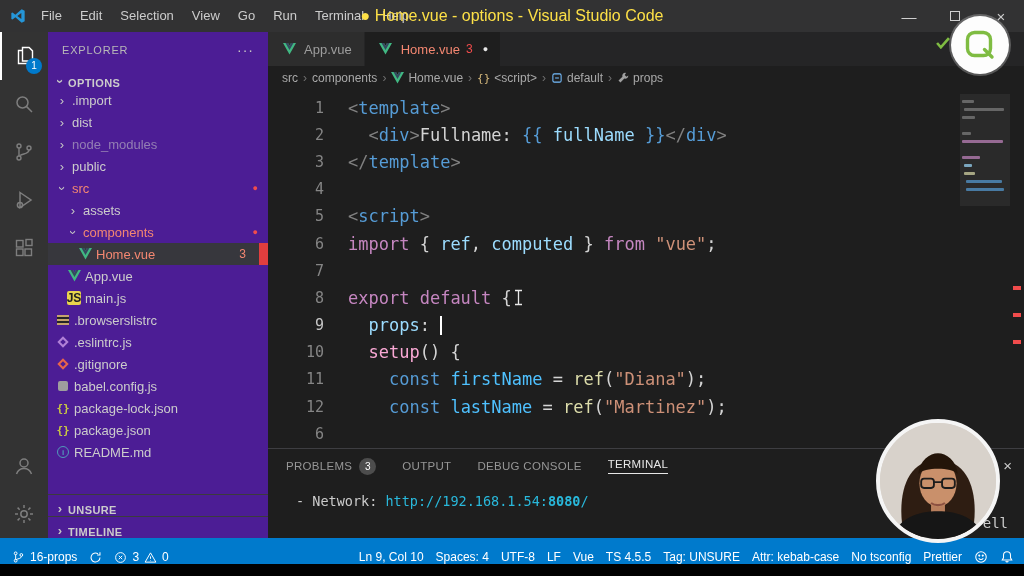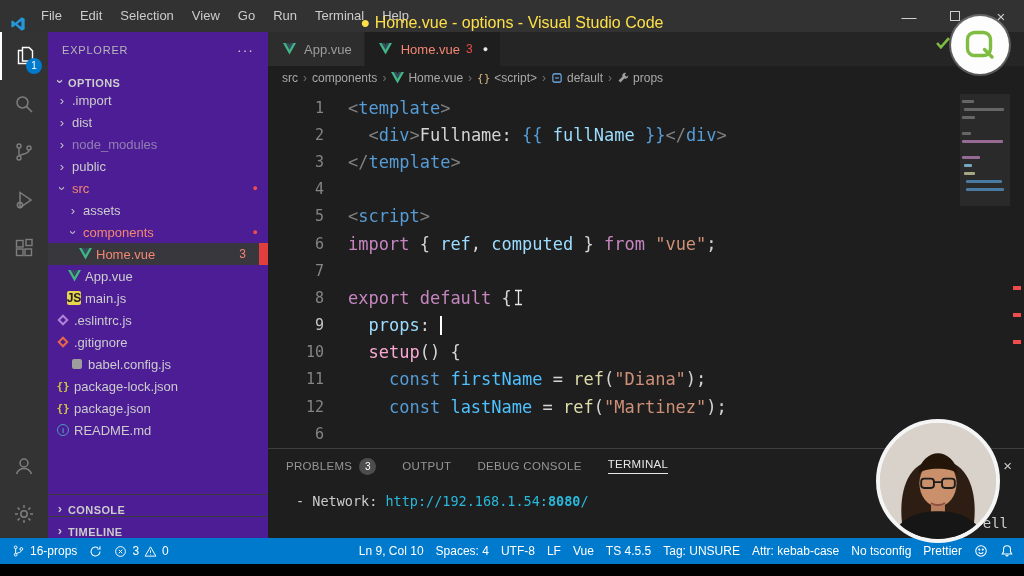--- a/index.html
+++ b/index.html
@@ -2,21 +2,21 @@
 <html><head>
 <meta charset="utf-8">
 <style>
   *{margin:0;padding:0;box-sizing:border-box}
   html,body{width:1024px;height:576px;overflow:hidden;background:#000;
     font-family:"Liberation Sans",sans-serif;color:#ccc;font-size:13px}
   svg{display:block}
 
   
   .titlebar{position:absolute;left:0;top:0;width:1024px;height:32px;background:#323233;
-    display:flex;align-items:flex-end;z-index:6}
+    display:flex;align-items:center;z-index:6}
   .vsc-logo{margin:0 6px 0 10px}
   .menus{display:flex;height:32px}
   .menu-item{padding:0 9px;line-height:32px;font-size:13px;color:#cccccc;cursor:default}
   .win-title{position:absolute;left:50%;transform:translateX(-50%);font-size:16px;color:#fde047;white-space:nowrap}
   .win-controls{margin-left:auto;display:flex;height:32px}
   .win-btn{width:46px;height:32px;display:flex;align-items:center;justify-content:center;font-size:15px;color:#cfcfcf}
   .restore-box{width:10px;height:10px;border:1px solid #cfcfcf}
 
   
   .workbench{position:absolute;left:0;top:32px;width:1024px;height:506px;display:flex}
@@ -103,21 +103,21 @@
   .panel-close{position:absolute;right:12px;top:8px;font-size:15px;color:#cccccc}
   .term-line{padding:10px 0 0 28px;font-family:"DejaVu Sans Mono",monospace;font-size:13.5px;color:#cccccc}
   .turl{color:#29b8db}
   .tport{font-weight:bold}
   .term-frag{position:absolute;right:16px;top:66px;font-family:"DejaVu Sans Mono",monospace;
     font-size:14px;color:#cccccc;z-index:31}
 
   
   .statusbar{position:absolute;left:0;top:538px;width:1024px;height:26px;background:#007acc;
     display:flex;align-items:center;color:#fff;font-size:12px;z-index:6}
-  .st-item{padding:0 6px;height:26px;display:flex;align-items:center;gap:5px;white-space:nowrap}
+  .st-item{padding:0 6px;height:26px;display:flex;align-items:flex-end;gap:5px;white-space:nowrap}
   .st-left{display:flex;padding-left:6px}
   .st-right{margin-left:auto;display:flex;padding-right:4px}
 
   
   .webcam{position:absolute;left:876px;top:419px;width:124px;height:124px;border-radius:50%;
     border:4px solid #f5f5f5;overflow:hidden;z-index:30;background:#d8d2cb}
   .brand{position:absolute;left:951px;top:16px;width:58px;height:58px;border-radius:50%;
     background:#fdfdfd;display:flex;align-items:center;justify-content:center;z-index:30;
     box-shadow:0 0 0 2px rgba(255,255,255,.25)}
   .brand-check{position:absolute;left:936px;top:37px;z-index:31}
@@ -278,31 +278,37 @@
           <span class="tree-label">App.vue</span>
         </div>
         <div class="tree-row" style="padding-left: 17px;">
           <span class="fi-wrap">
             <span class="fi js">JS</span>
           </span>
           <span class="tree-label">main.js</span>
         </div>
         <div class="tree-row" style="padding-left: 6px;">
           <span class="fi-wrap">
+            <span class="stripes"></span>
+          </span>
+          <span class="tree-label">.browserslistrc</span>
+        </div>
+        <div class="tree-row" style="padding-left: 6px;">
+          <span class="fi-wrap">
             <span class="diamond"></span>
           </span>
           <span class="tree-label">.eslintrc.js</span>
         </div>
         <div class="tree-row" style="padding-left: 6px;">
           <span class="fi-wrap">
             <span class="diamond git"></span>
           </span>
           <span class="tree-label">.gitignore</span>
         </div>
-        <div class="tree-row" style="padding-left: 20px;">
+        <div class="tree-row" style="padding-left: 6px;">
           <span class="fi-wrap">
             <span class="sq"></span>
           </span>
           <span class="tree-label">babel.config.js</span>
         </div>
         <div class="tree-row" style="padding-left: 6px;">
           <span class="fi-wrap">
             <span class="fi json">{}</span>
           </span>
           <span class="tree-label">package-lock.json</span>
@@ -316,21 +322,21 @@
         <div class="tree-row" style="padding-left: 6px;">
           <span class="fi-wrap">
             <span class="circ-i">i</span>
           </span>
           <span class="tree-label">README.md</span>
         </div>
       </div>
     <div class="bottom-sections" id="bottom-sections">
         <div class="section-row bottom" style="padding-left: 4px;">
           <span class="twisty">›</span>
-          <span class="section-label">CONSOLE</span>
+          <span class="section-label">UNSURE</span>
         </div>
         <div class="section-row bottom" style="padding-left: 4px;">
           <span class="twisty">›</span>
           <span class="section-label">TIMELINE</span>
         </div>
       </div>
   </div>
 
   <div class="editorcol">
     <div class="tabbar" id="tabbar">

